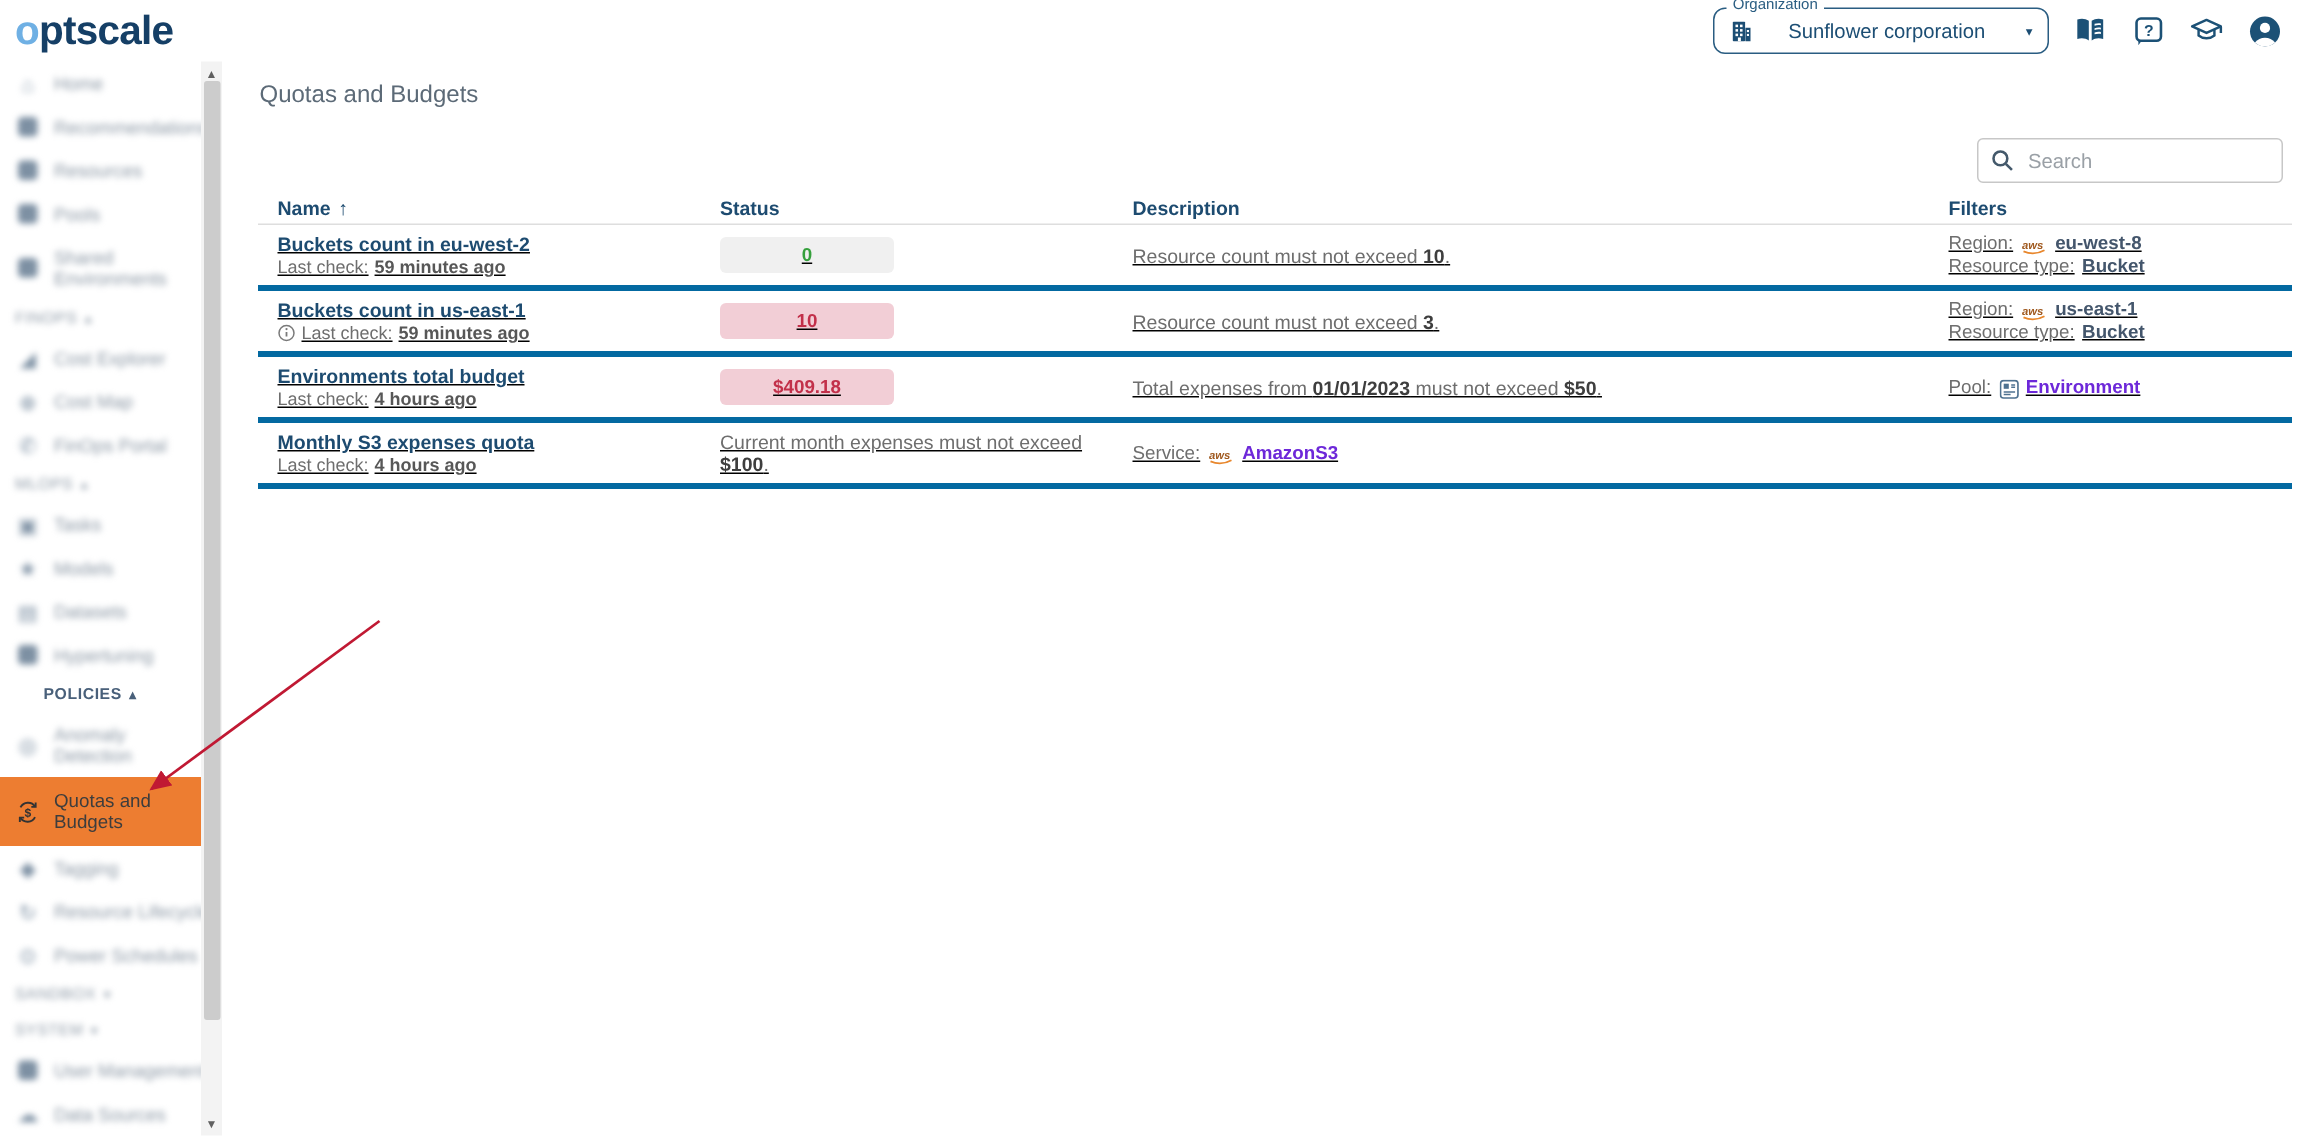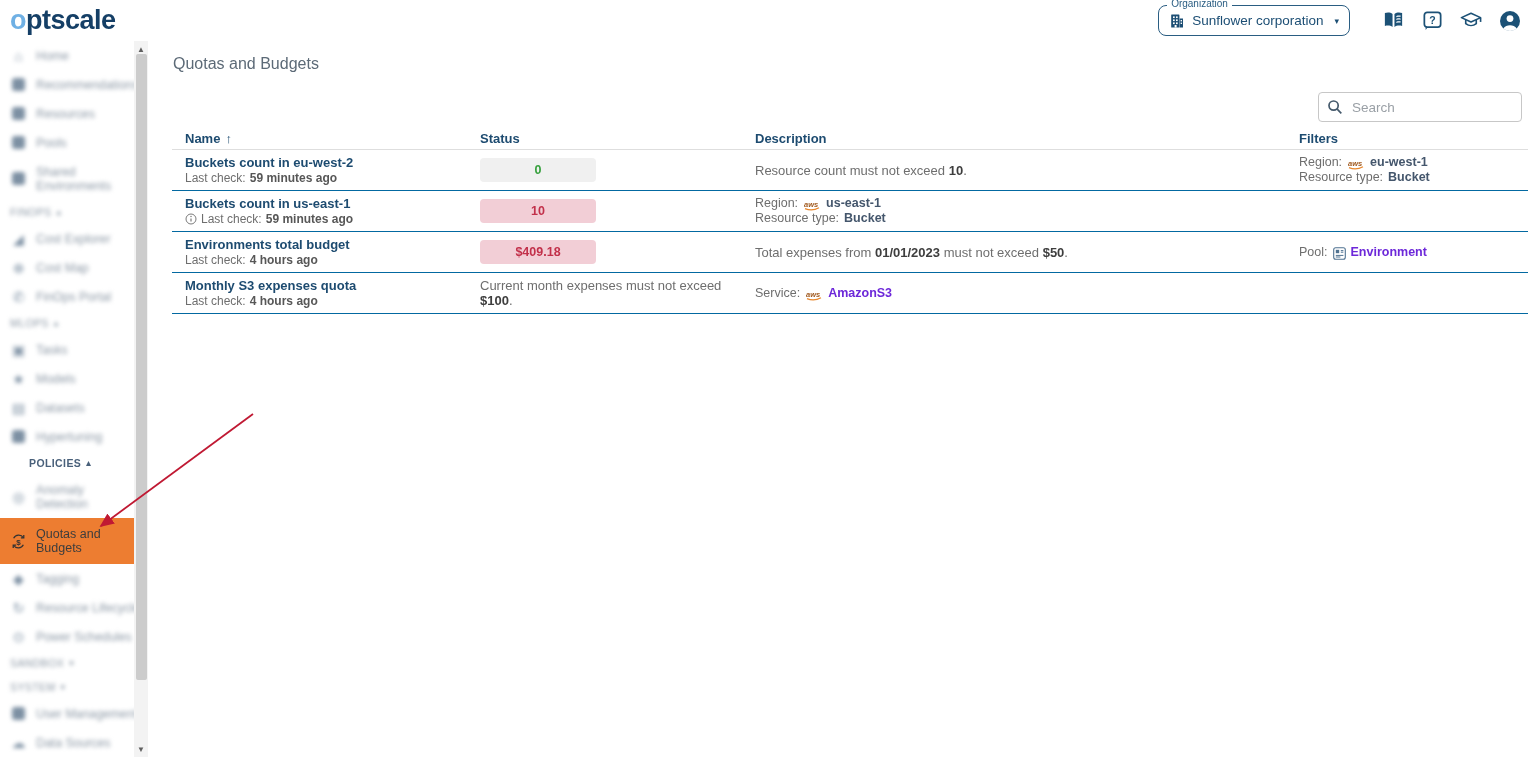--- a/index.html
+++ b/index.html
@@ -3,22 +3,22 @@
 <meta charset="utf-8">
 <style>
   html,body{margin:0;padding:0;width:1536px;height:757px;overflow:hidden;background:#fff;
     font-family:"Liberation Sans",sans-serif;-webkit-font-smoothing:antialiased;}
   
   .topbar{height:41px;display:flex;align-items:center;justify-content:space-between;padding:0 14px 0 10px;background:#fff;}
   .logo{font-size:27px;font-weight:700;letter-spacing:-.5px;cursor:pointer;line-height:1;}
   .logo .o{color:#6fb0e4;}
   .logo .rest{color:#153f66;}
   .topbar-right{display:flex;align-items:center;gap:15px;}
-  .org-box{position:relative;display:flex;align-items:center;gap:7px;height:29px;padding:0 10px;
-    border:1.5px solid #2a5d82;border-radius:8px;margin-right:16px;cursor:pointer;}
+  .org-box{position:relative;display:flex;align-items:center;gap:23px;height:29px;padding:0 10px;
+    border:1.5px solid #2a5d82;border-radius:8px;cursor:pointer;}
   .org-legend{position:absolute;top:-8px;left:8px;background:#fff;padding:0 4px;font-size:10px;color:#2a5d82;}
   .org-value{font-size:13.5px;color:#1c4e74;}
   .org-caret{font-size:9px;color:#1c4e74;margin-left:4px;}
   .tb-icon{width:24px;height:24px;display:flex;align-items:center;justify-content:center;cursor:pointer;}
   
   .sidebar{position:absolute;left:0;top:41px;width:148px;bottom:0;background:#fff;}
   .side-list{position:absolute;left:0;top:0;width:134px;}
   .side-item{display:flex;align-items:center;gap:9px;height:29px;padding:0 4px 0 10px;color:#8d99a6;cursor:pointer;}
   .side-item.two-line{height:43px;}
   .side-item .side-label{font-size:12.3px;white-space:nowrap;line-height:14px;}
@@ -46,21 +46,21 @@
   .search-box{position:absolute;top:51px;right:14px;width:186px;height:28px;border:1px solid #c7c7c7;border-radius:4px;
     display:flex;align-items:center;padding:0 8px;gap:7px;background:#fff;}
   .search-box input{border:none;outline:none;flex:1;font-size:13.5px;font-family:"Liberation Sans",sans-serif;color:#4c1d95;min-width:0;}
   .search-box input::placeholder{color:#9aa0a6;}
   
   .table{position:absolute;left:24px;right:8px;top:86px;}
   .t-head,.t-row{display:grid;grid-template-columns:308px 275px 544px 1fr;align-items:center;}
   .t-head{height:22px;border-bottom:1px solid #dedede;}
   .t-h{font-size:13px;font-weight:bold;color:#1d4b70;cursor:pointer;}
   .t-h .sort{font-weight:400;margin-left:5px;}
-  .t-row{height:40px;border-bottom:1px solid #0369a1;}
+  .t-row{height:40px;border-bottom:4px solid #0369a1;text-decoration:underline;}
   .cell{min-width:0;}
   .c1{padding-left:13px;}
   .name-link{display:block;font-size:13px;font-weight:bold;color:#1d4b70;text-decoration:none;cursor:pointer;line-height:15px;}
   .sub{display:flex;align-items:center;gap:4px;font-size:12px;color:#6e6e6e;line-height:14px;margin-top:1px;}
   .sub b{color:#575757;}
   .chip{width:116px;height:24px;border-radius:4px;display:flex;align-items:center;justify-content:center;
     font-size:12.5px;font-weight:bold;}
   .chip.ok{background:#f0f0f0;color:#35a03c;}
   .chip.alarm{background:#f2ced6;color:#c2304a;}
   .desc{font-size:13px;color:#6e6e6e;}
@@ -292,21 +292,21 @@
           <div class="cell desc"><span>Resource count must not exceed </span><b>10</b><span>.</span></div>
           <div class="cell filters">
             <div class="f-line">
               <span class="f-label">Region:</span>
               <span class="f-icon">
                 <svg width="18" height="11" viewBox="0 0 18 11">
                   <text x="1" y="7" font-size="7.5" font-style="italic" font-weight="bold" fill="#a05a20" font-family="Liberation Sans, sans-serif">aws</text>
                   <path d="M2 8.6 Q 9 11.6 16 7.8" stroke="#e8872d" stroke-width="1.2" fill="none"></path>
                 </svg>
               </span>
-              <b class="f-value">eu-west-1</b>
+              <b class="f-value">eu-west-8</b>
             </div>
             <div class="f-line">
               <span class="f-label">Resource type:</span>
               <b class="f-value">Bucket</b>
             </div>
           </div>
         </div>
         <div class="t-row">
           <div class="cell c1">
             <a class="name-link">Buckets count in us-east-1</a>
@@ -318,20 +318,21 @@
                   <circle cx="6" cy="3.4" r="0.75" fill="#7a7a7a"></circle>
                 </svg>
               </span>
               <span>Last check:</span>
               <b>59 minutes ago</b>
             </div>
           </div>
           <div class="cell">
             <div class="chip alarm">10</div>
           </div>
+          <div class="cell desc"><span>Resource count must not exceed </span><b>3</b><span>.</span></div>
           <div class="cell filters">
             <div class="f-line">
               <span class="f-label">Region:</span>
               <span class="f-icon">
                 <svg width="18" height="11" viewBox="0 0 18 11">
                   <text x="1" y="7" font-size="7.5" font-style="italic" font-weight="bold" fill="#a05a20" font-family="Liberation Sans, sans-serif">aws</text>
                   <path d="M2 8.6 Q 9 11.6 16 7.8" stroke="#e8872d" stroke-width="1.2" fill="none"></path>
                 </svg>
               </span>
               <b class="f-value">us-east-1</b>

